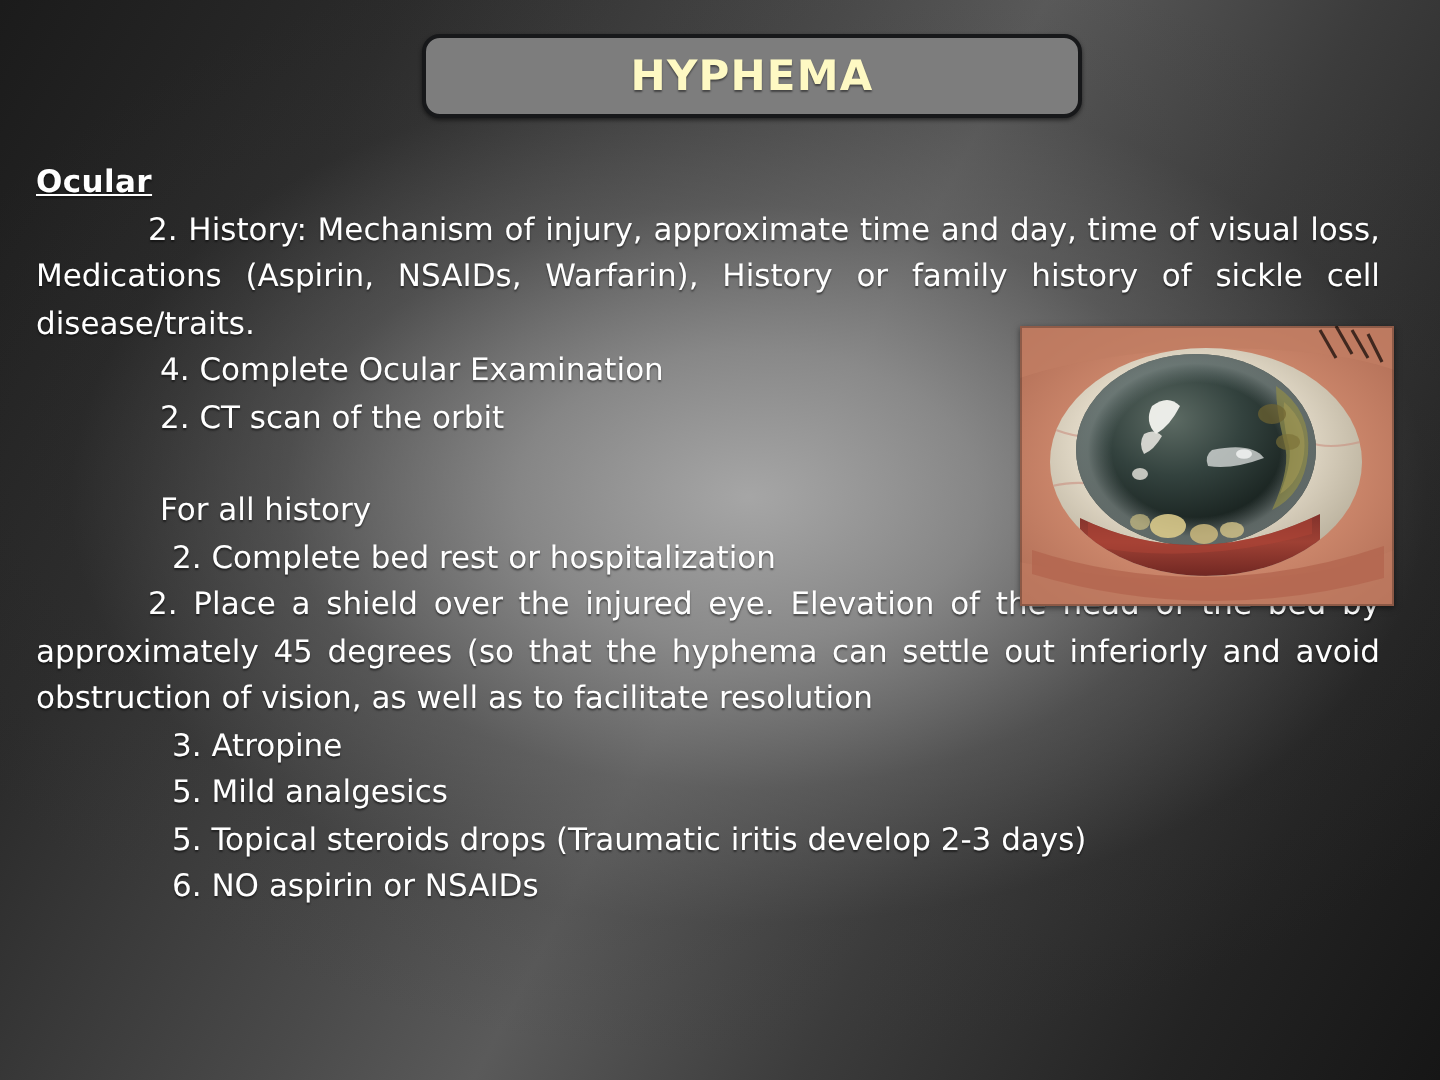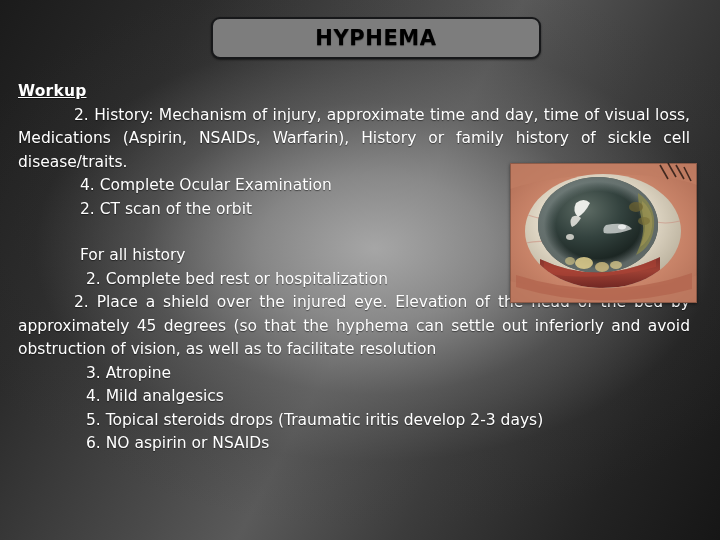--- a/index.html
+++ b/index.html
@@ -42,21 +42,21 @@
     box-sizing: border-box;
     background: #7d7d7d;
     border: 2px solid #17181a;
     border-radius: 9px;
     box-shadow: 0 1px 2px rgba(0,0,0,0.55);
     display: flex;
     align-items: center;
     justify-content: center;
   }
   .title-text {
-    color: #000000;
+    color: #fef9c3;
     font-size: 21px;
     font-weight: bold;
     letter-spacing: 0.6px;
     text-shadow: 0 1px 1px rgba(0,0,0,0.45);
   }
 
   
   .body {
     position: absolute;
     left: 18px;
@@ -107,41 +107,41 @@
 <body>
 
 <div id="slide">
 
   <div class="title-box">
     <span class="title-text">HYPHEMA</span>
   </div>
 
   <div class="body">
 
-    <div class="heading">Workup</div>
+    <div class="heading">Ocular</div>
 
     <div class="wrapbox">
       <p class="para-just">2. History: Mechanism of injury, approximate time and day, time of visual loss, Medications (Aspirin, NSAIDs, Warfarin), History or family history of sickle cell disease/traits.</p>
     </div>
 
     <div class="line ind1">4. Complete Ocular Examination</div>
     <div class="line ind1">2. CT scan of the orbit</div>
 
     <div class="gap"></div>
 
 
     <div class="line ind1">For all history</div>
     <div class="line ind2">2. Complete bed rest or hospitalization</div>
 
     <div class="wrapbox">
       <p class="para-just">2. Place a shield over the injured eye. Elevation of the head of the bed by approximately 45 degrees (so that the hyphema can settle out inferiorly and avoid obstruction of vision, as well as to facilitate resolution</p>
     </div>
 
     <div class="line ind2">3. Atropine</div>
-    <div class="line ind2">4. Mild analgesics</div>
+    <div class="line ind2">5. Mild analgesics</div>
     <div class="line ind2">5. Topical steroids drops (Traumatic iritis develop 2-3 days)</div>
     <div class="line ind2">6. NO aspirin or NSAIDs</div>
   </div>
 
   <div class="photo">
     <svg width="187" height="140" viewBox="0 0 187 140" xmlns="http://www.w3.org/2000/svg">
       <defs>
         <radialGradient id="skin" cx="50%" cy="50%" r="75%">
           <stop offset="0%" stop-color="#d99b82"></stop>
           <stop offset="55%" stop-color="#c98469"></stop>

